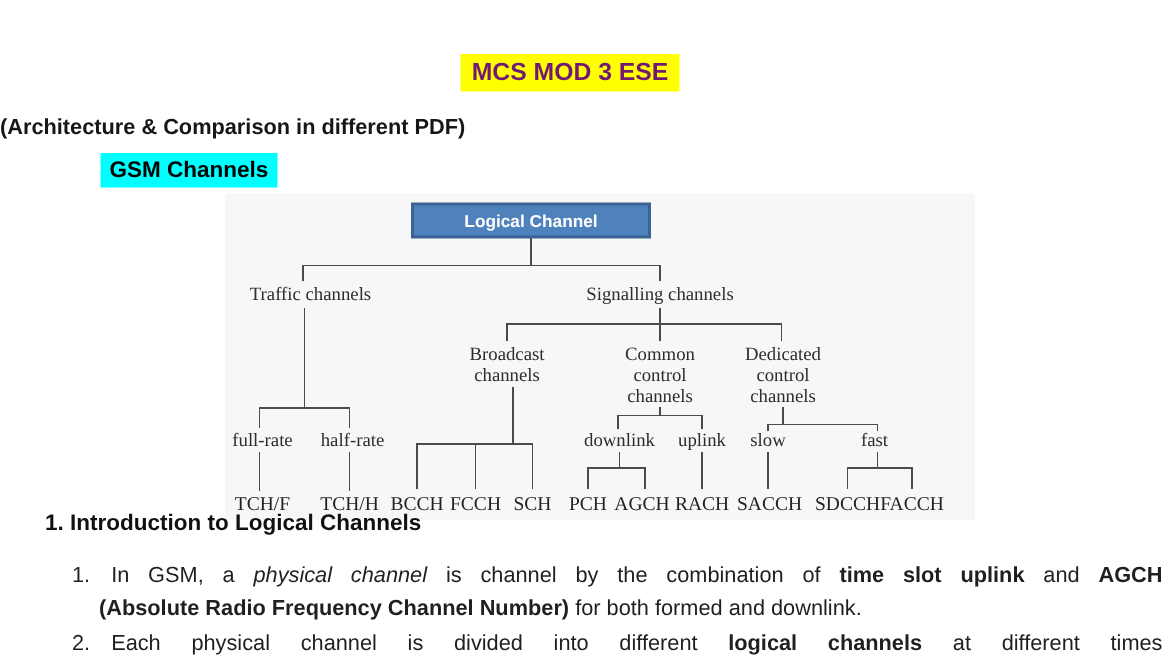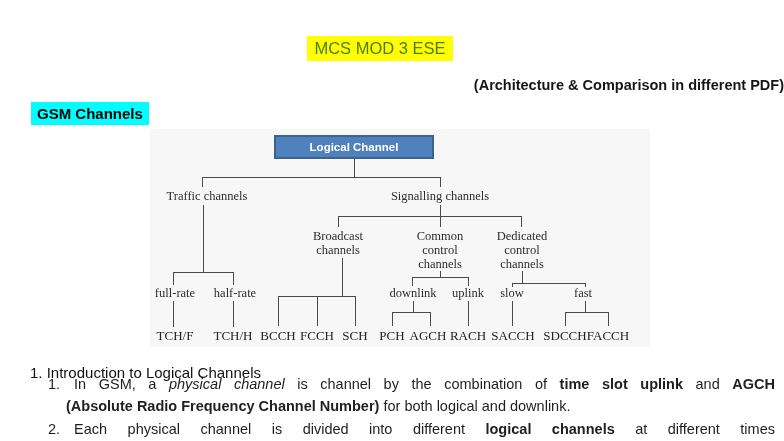--- a/index.html
+++ b/index.html
@@ -4,30 +4,30 @@
 <style>
   html,body{margin:0;padding:0;}
   body{
     width:784px;height:441px;position:relative;overflow:hidden;
     background:#ffffff;
     font-family:"Liberation Sans",sans-serif;
     color:#1f1f1f;
   }
   .abs{position:absolute;}
   .title-wrap{top:36px;left:-12px;width:784px;text-align:center;}
-  .title-hl{display:inline-block;font-weight:normal;font-size:16.5px;padding:3px 7px;color:#4d7c0f;}
-  .subtitle{top:77px;left:0;width:784px;text-align:right;font-weight:bold;font-size:14.5px;color:#161616;}
+  .title-hl{display:inline-block;font-weight:bold;font-size:16.5px;padding:3px 7px;color:#701a75;}
+  .subtitle{top:77px;left:0;width:784px;text-align:left;font-weight:bold;font-size:14.5px;color:#161616;}
   .section-wrap{top:102px;left:31px;}
-  .section-hl{display:inline-block;font-weight:bold;font-size:15px;padding:3px 6px;color:#000;}
+  .section-hl{display:inline-block;font-weight:bold;font-size:15px;padding:3px 6px;color:#000;margin-left:36px;}
   .diagram{top:129px;left:150px;width:500px;height:218px;}
   .tree-line{stroke:#4b4b4b;stroke-width:1;fill:none;shape-rendering:crispEdges;}
   .node{font-family:"Liberation Serif",serif;font-size:12.5px;fill:#2d2d2d;text-anchor:middle;}
   .leaf{font-family:"Liberation Serif",serif;font-size:13px;fill:#222222;text-anchor:middle;}
   .root-label{font-family:"Liberation Sans",sans-serif;font-size:11.5px;font-weight:bold;fill:#ffffff;text-anchor:middle;}
-  .body-heading{top:364px;left:30px;font-weight:normal;font-size:15px;color:#111;}
+  .body-heading{top:340px;left:30px;font-weight:bold;font-size:15px;color:#111;}
   .li-line{line-height:22px;font-size:14.5px;white-space:normal;}
   .li1a{top:373px;left:48px;width:727px;text-align:justify;text-align-last:justify;}
   .li1b{top:395px;left:66px;width:720px;}
   .li2{top:418px;left:48px;width:727px;text-align:justify;text-align-last:justify;}
   .num{padding-right:14px;}
   b{font-weight:bold;} i{font-style:italic;}
 </style>
 </head>
 <body>
 
@@ -105,18 +105,18 @@
   <text class="leaf" x="458" y="211">FACCH</text>
 </svg>
 
 <div class="abs body-heading">1. Introduction to Logical Channels</div>
 
 <div class="abs li-line li1a">
   <span class="num">1.</span><span>In GSM, a </span><i>physical channel</i><span> is channel by the combination of </span><b>time slot uplink</b><span> and </span><b>AGCH</b>
 </div>
 
 <div class="abs li-line li1b">
-  <b>(Absolute Radio Frequency Channel Number)</b><span> for both logical and downlink.</span>
+  <b>(Absolute Radio Frequency Channel Number)</b><span> for both formed and downlink.</span>
 </div>
 
 <div class="abs li-line li2">
   <span class="num">2.</span><span>Each physical channel is divided into different </span><b>logical channels</b><span> at different times</span>
 </div>
 
 </body></html>

